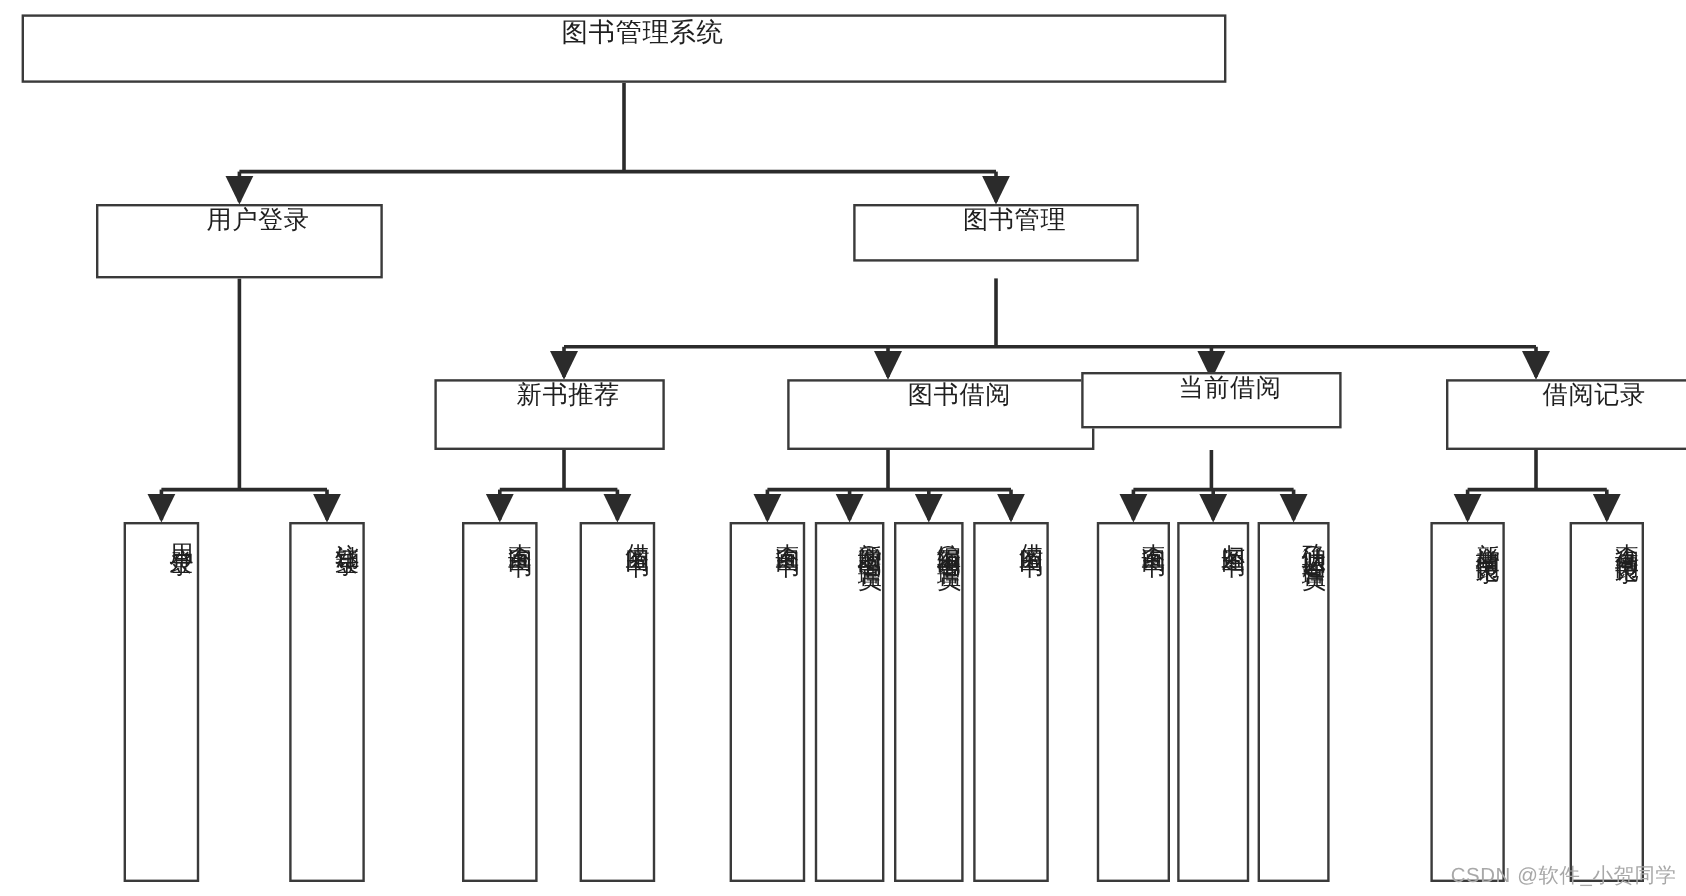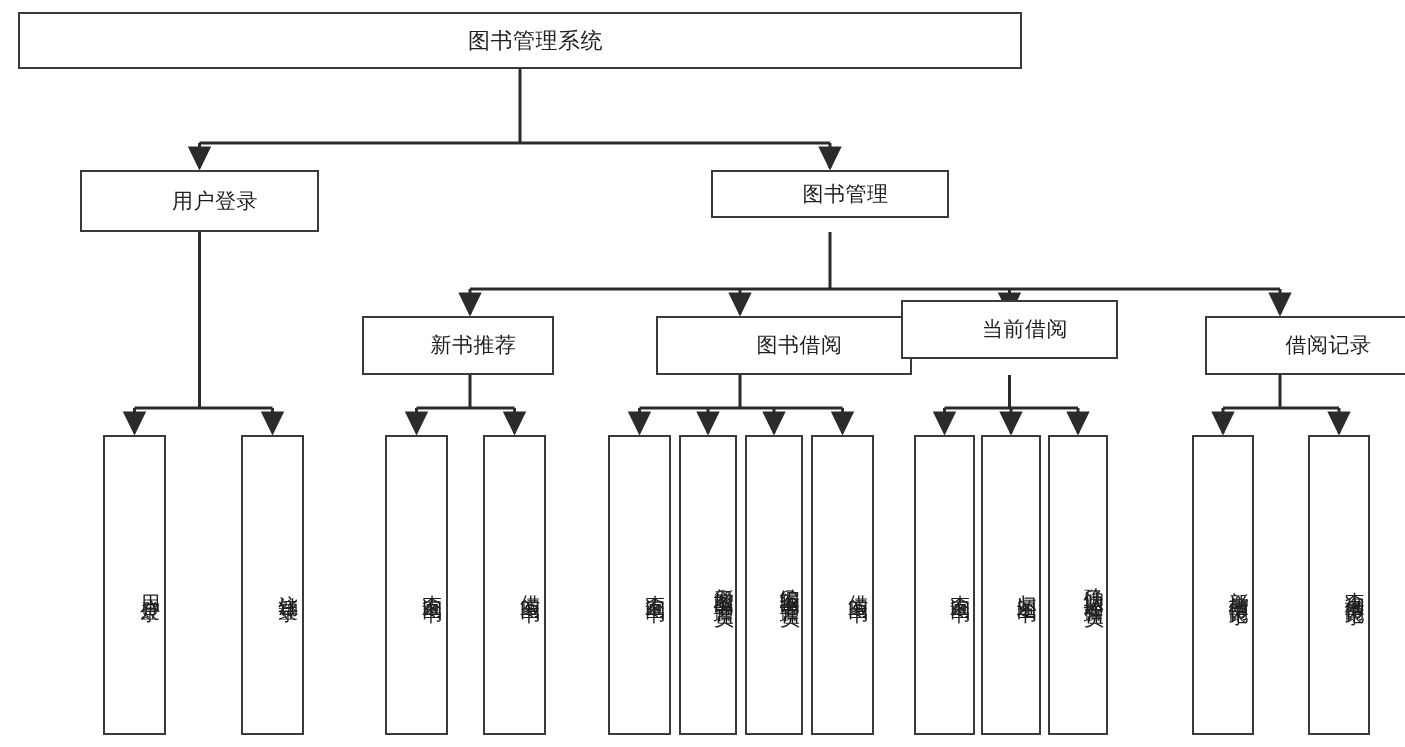--- a/index.html
+++ b/index.html
@@ -26,21 +26,21 @@
     width: 1405px;
     height: 747px;
     pointer-events: none;
   }
   .node {
     position: absolute;
     box-sizing: border-box;
     background: #ffffff;
     border: 2.5px solid #3a3a3a;
     display: flex;
-    align-items: center;
+    align-items: flex-start;
     justify-content: center;
     overflow: hidden;
     padding-left: 31px;
   }
   .node .label {
     color: #1f1f1f;
     font-size: 21px;
     line-height: 1.18;
     letter-spacing: 0.5px;
     white-space: nowrap;
@@ -119,21 +119,21 @@
       </div>
       <div class="node" style="left: 711px; top: 170px; width: 238px; height: 48px;">
         <span class="label">图书管理</span>
       </div>
       <div class="node" style="left: 362px; top: 316px; width: 192px; height: 59px;">
         <span class="label">新书推荐</span>
       </div>
       <div class="node" style="left: 656px; top: 316px; width: 256px; height: 59px;">
         <span class="label">图书借阅</span>
       </div>
-      <div class="node" style="left: 901px; top: 300px; width: 217px; height: 59px;">
+      <div class="node" style="left: 901px; top: 310px; width: 217px; height: 47px;">
         <span class="label">当前借阅</span>
       </div>
       <div class="node" style="left: 1172px; top: 316px; width: 216px; height: 59px; margin-left: 33px;">
         <span class="label">借阅记录</span>
       </div>
       <div class="node vertical" style="left: 103px; top: 435px; width: 63px; height: 300px;">
         <span class="label">用户登录</span>
       </div>
       <div class="node vertical" style="left: 241px; top: 435px; width: 63px; height: 300px;">
         <span class="label">注销登录</span>
@@ -165,13 +165,14 @@
       <div class="node vertical" style="left: 1048px; top: 435px; width: 60px; height: 300px;">
         <span class="label">确认归还（管理员）</span>
       </div>
       <div class="node vertical" style="left: 1192px; top: 435px; width: 62px; height: 300px;">
         <span class="label">新增借阅记录</span>
       </div>
       <div class="node vertical" style="left: 1308px; top: 435px; width: 62px; height: 300px;">
         <span class="label">查询借阅记录</span>
       </div>
     </div>
+  <div class="watermark">CSDN @软件_小贺同学</div>
 </div>
 
 </body></html>

